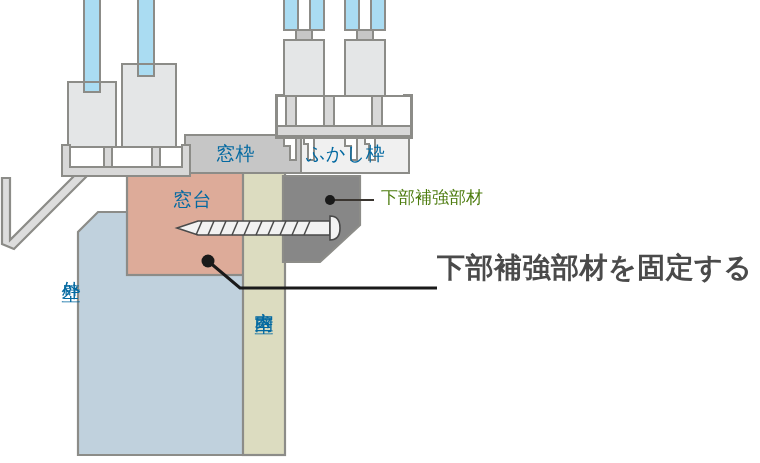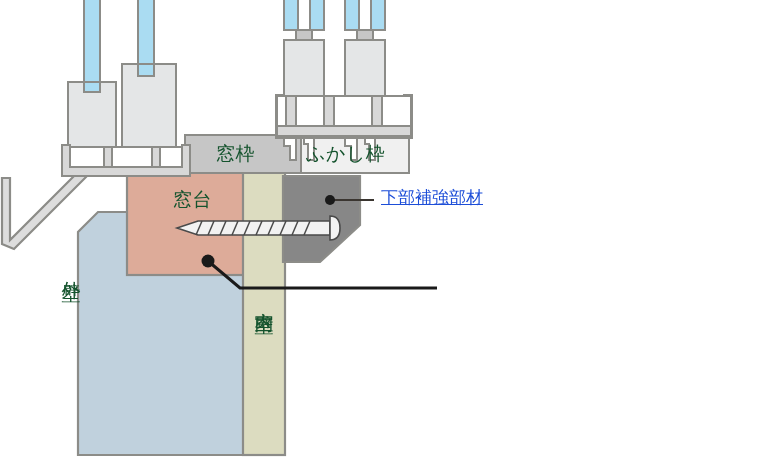--- a/index.html
+++ b/index.html
@@ -19,39 +19,38 @@
   }
   #drawing {
     position: absolute;
     left: 0;
     top: 0;
     width: 760px;
     height: 463px;
   }
   .lbl {
     position: absolute;
-    color: #14532d;
+    color: #0369a1;
     white-space: pre;
     line-height: 1.0;
   }
   .lbl-h {
     font-size: 19px;
     letter-spacing: 0.5px;
   }
   .lbl-v {
     font-size: 19px;
     writing-mode: vertical-rl;
     text-orientation: upright;
     letter-spacing: 1px;
     line-height: 1.05;
   }
   .lbl-callout {
     font-size: 17px;
-    color: #1d4ed8;
-    text-decoration: underline;
+    color: #4d7c0f;
   }
   .lbl-bold {
     font-size: 28px;
     font-weight: bold;
     color: #4a4a4a;
     line-height: 1.32;
     letter-spacing: 0.5px;
   }
 </style>
 </head>
@@ -166,15 +165,16 @@
   <div class="lbl lbl-h" style="left:306px; top:144px;text-align:right;">ふかし枠</div>
 
   <div class="lbl lbl-h" style="left:159px; top:190px;margin-left:14px;">窓台</div>
 
   <div class="lbl lbl-v" style="left:61px; top:266px;">外壁</div>
 
   <div class="lbl lbl-v" style="left:254px; top:297px;">室内壁</div>
 
   <div class="lbl lbl-callout" style="left:381px; top:189px;">下部補強部材</div>
 
+  <div class="lbl lbl-bold" style="left:437px; top:250px;">下部補強部材を固定する</div>
 
 
 </div>
 
 </body></html>

